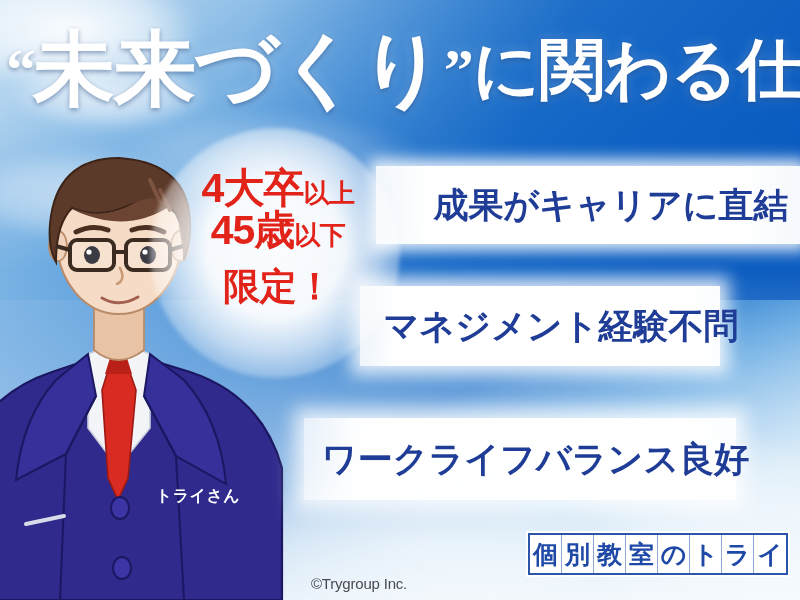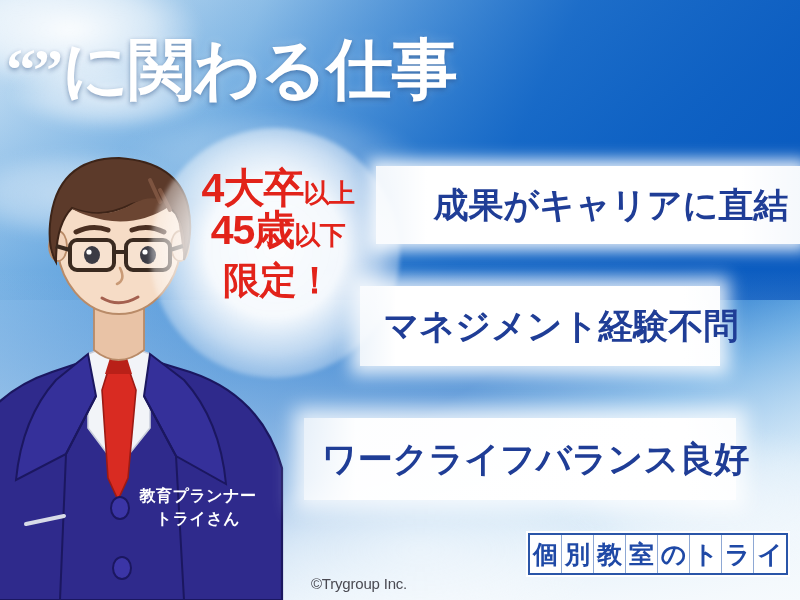--- a/index.html
+++ b/index.html
@@ -118,21 +118,21 @@
     display: flex;
     align-items: baseline;
     justify-content: center;
     white-space: nowrap;
   }
   .badge-big   { font-size: 41px; letter-spacing: -1px; }
   .badge-small { font-size: 26px; letter-spacing: -0.5px; }
   .badge-row-3 {
     font-size: 37px;
     letter-spacing: -0.5px;
-    margin-top: 10px;
+    margin-top: 16px;
   }
 
   
   .banner {
     position: absolute;
     display: flex;
     align-items: center;
     color: #1f3d96;
     font-weight: 700;
     white-space: nowrap;
@@ -251,20 +251,21 @@
     <div class="cloud cloud-c"></div>
     <div class="cloud cloud-d"></div>
     <div class="sky-bottom-light"></div>
     <div class="cloud cloud-e"></div>
     <div class="cloud cloud-f"></div>
     <div class="cloud cloud-g"></div>
   </div>
 
   <div class="headline">
     <span class="hl-quote">“</span>
+    <span class="hl-main">未来づくり</span>
     <span class="hl-quote">”</span>
     <span class="hl-tail">に関わる仕事</span>
   </div>
 
   <div class="person">
     <svg width="330" height="472" viewBox="0 0 330 472" xmlns="http://www.w3.org/2000/svg">
 
       <path d="M -40 472 L -40 340 Q -20 268 52 244 L 118 222 L 190 244 Q 262 268 282 340 L 282 472 Z" fill="#2f2a8c" stroke="#1b1760" stroke-width="2.2"></path>
 
       <path d="M 88 226 L 118 214 L 150 226 L 150 300 L 118 340 L 88 300 Z" fill="#f2f4f8" stroke="#c9cedb" stroke-width="1.6"></path>
@@ -310,21 +311,20 @@
       <circle cx="89" cy="124" r="2.6" fill="#ffffff"></circle>
       <circle cx="145" cy="124" r="2.6" fill="#ffffff"></circle>
 
       <path d="M 120 140 Q 126 152 117 156" stroke="#c99a76" stroke-width="2.6" fill="none" stroke-linecap="round"></path>
 
       <path d="M 102 170 Q 119 180 138 169" stroke="#a4604f" stroke-width="3" fill="none" stroke-linecap="round"></path>
     </svg>
   </div>
 
   <div class="caption">
-    <div>教育プランナー</div>
     <div>トライさん</div>
   </div>
 
   <div class="badge-glow"></div>
   <div class="badge">
     <div class="badge-row">
       <span class="badge-big">4大卒</span>
       <span class="badge-small">以上</span>
     </div>
     <div class="badge-row">

